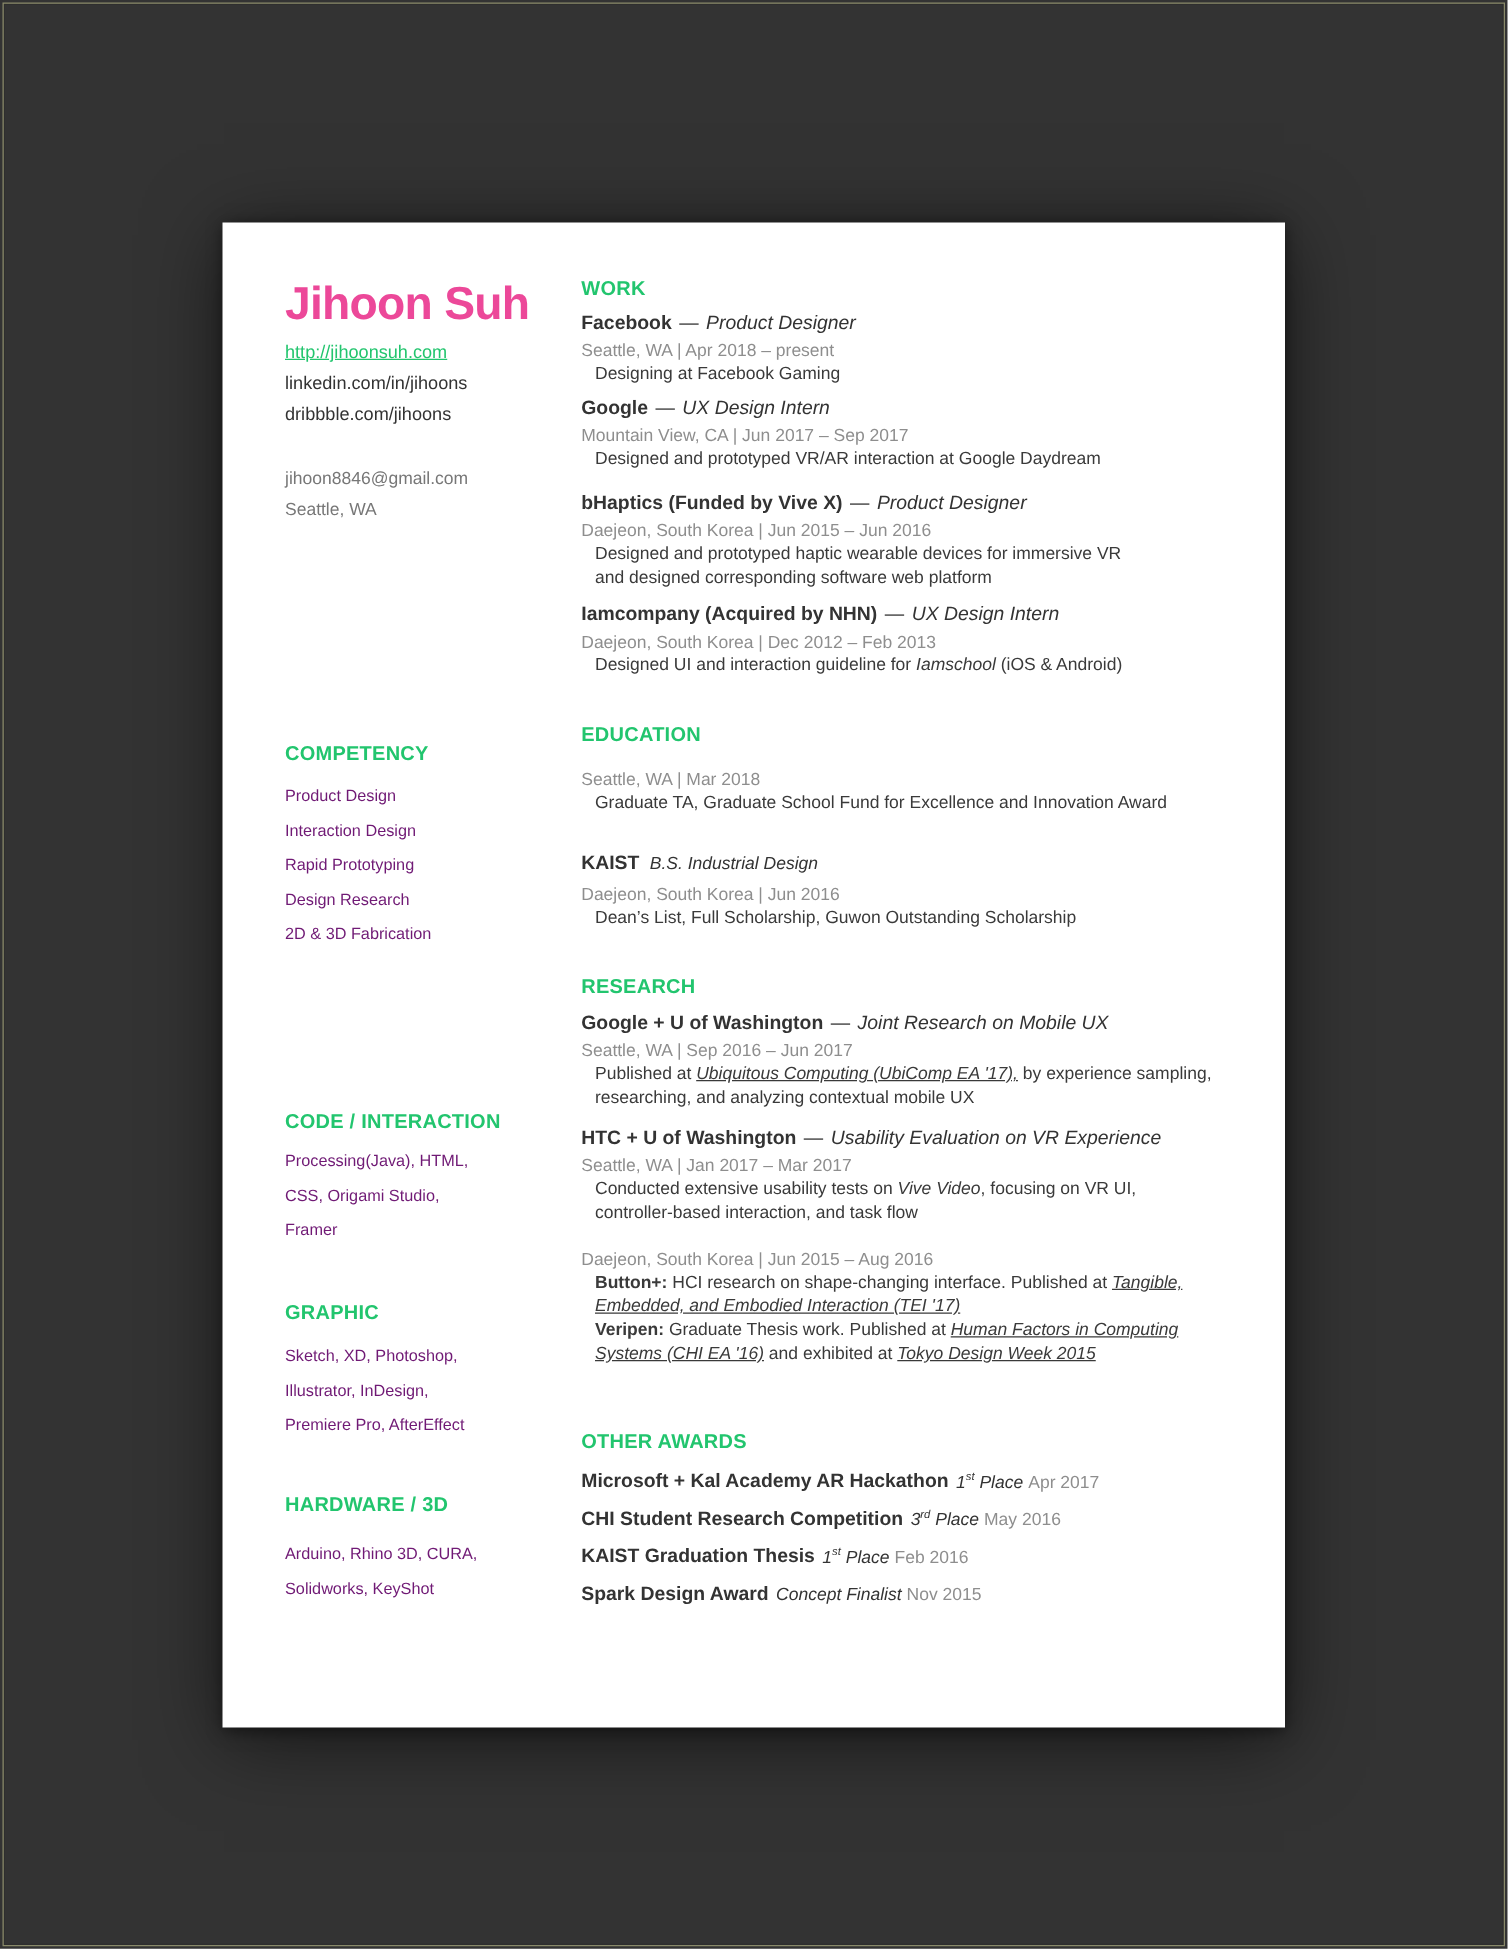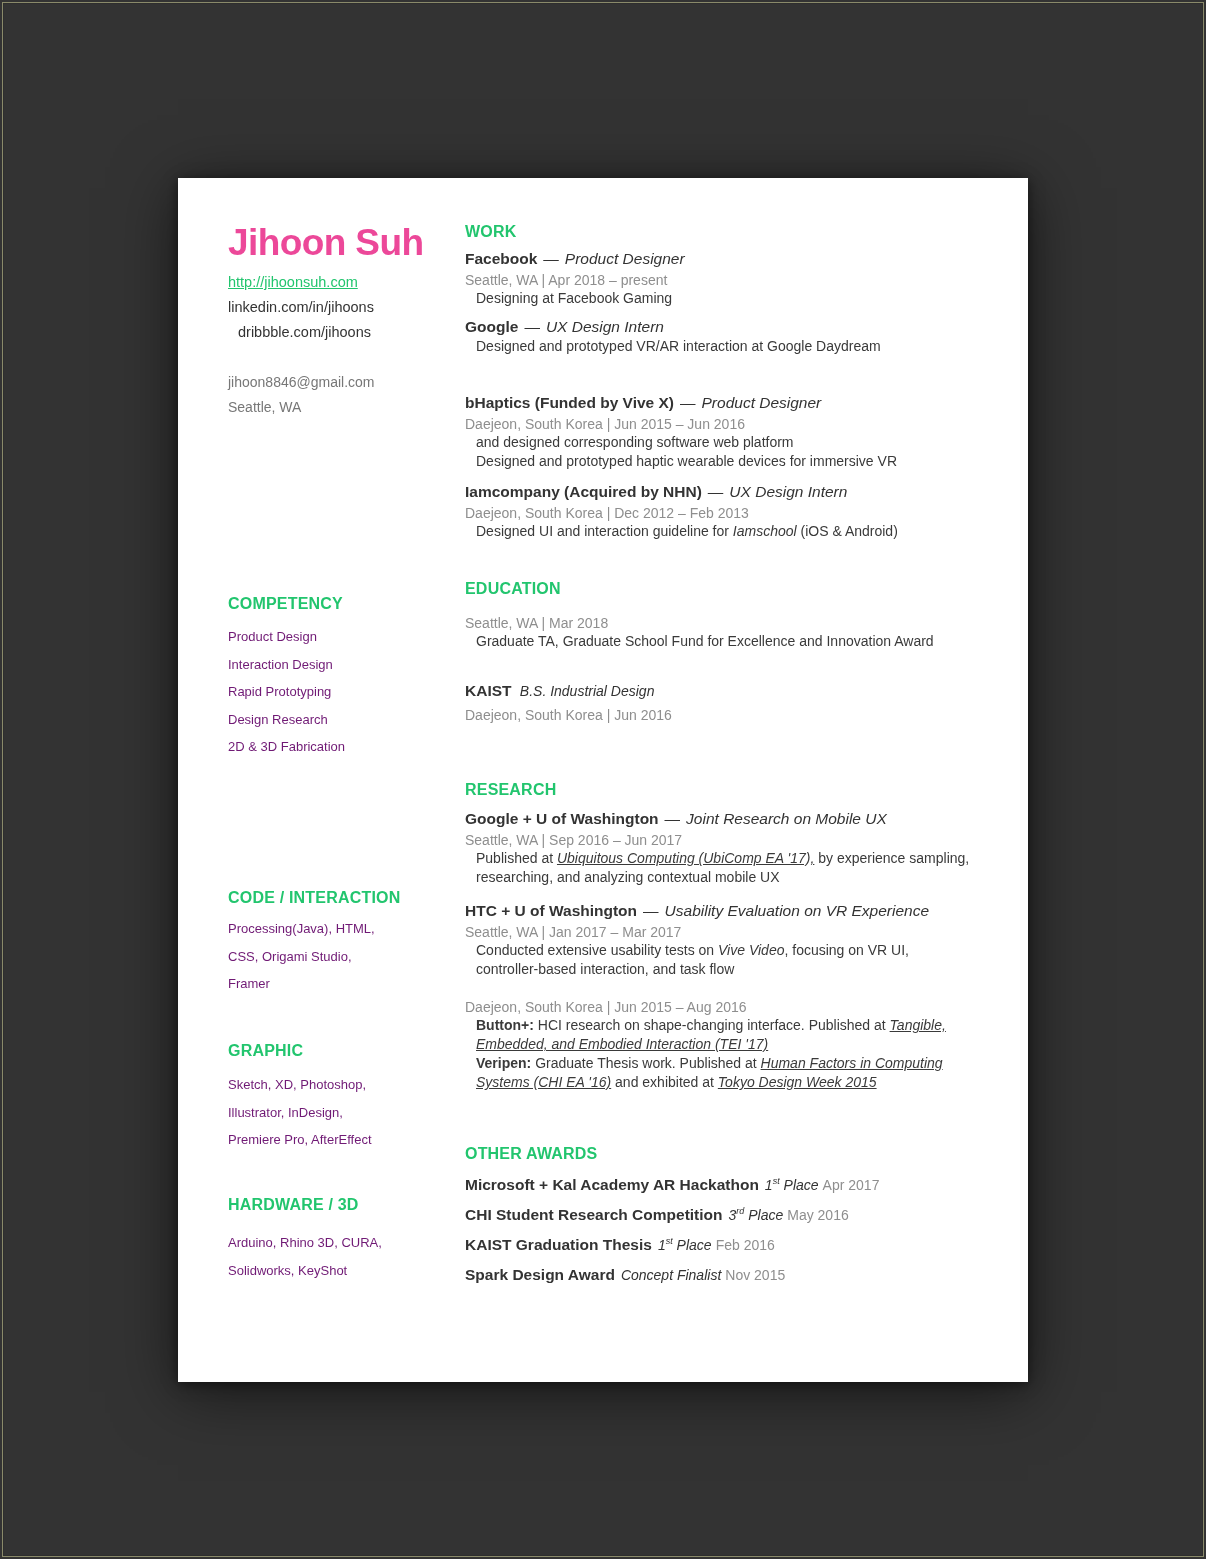--- a/index.html
+++ b/index.html
@@ -60,21 +60,21 @@
 </head>
 <body>
 
 <div class="frame"></div>
 
 <div class="page">
 
   <h1 class="name">Jihoon Suh</h1>
   <a class="lc link" style="top:96px;">http://jihoonsuh.com</a>
   <div class="lc dark" style="top:121px;">linkedin.com/in/jihoons</div>
-  <div class="lc dark" style="top:146px;margin-left:10px;">dribbble.com/jihoons</div>
+  <div class="lc dark" style="top:146px;">dribbble.com/jihoons</div>
   <div class="lc muted" style="top:196px; font-size:14px;">jihoon8846@gmail.com</div>
   <div class="lc muted" style="top:221px; font-size:14px;">Seattle, WA</div>
 
   <div class="sec-left" style="top:417px;">COMPETENCY</div>
   <div class="left-list" style="top:445px;">
     <div>Product Design</div>
     <div>Interaction Design</div>
     <div>Rapid Prototyping</div>
     <div>Design Research</div>
     <div>2D &amp; 3D Fabrication</div>
@@ -105,48 +105,50 @@
     <div class="sec" style="top:45px;">WORK</div>
 
     <div class="entry" style="top:72px;">
       <div class="title"><b>Facebook</b><span class="dash">—</span><i>Product Designer</i></div>
       <div class="meta">Seattle, WA  |  Apr 2018 – present</div>
       <div class="desc">Designing at Facebook Gaming</div>
     </div>
 
     <div class="entry" style="top:140px;">
       <div class="title"><b>Google</b><span class="dash">—</span><i>UX Design Intern</i></div>
+      <div class="meta">Mountain View, CA  |  Jun 2017 – Sep 2017</div>
       <div class="desc">Designed and prototyped VR/AR interaction at Google Daydream</div>
     </div>
 
     <div class="entry" style="top:216px;">
       <div class="title"><b>bHaptics (Funded by Vive X)</b><span class="dash">—</span><i>Product Designer</i></div>
       <div class="meta">Daejeon, South Korea  |  Jun 2015 – Jun 2016</div>
       <div class="desc">
+          <div>Designed and prototyped haptic wearable devices for immersive VR</div>
           <div>and designed corresponding software web platform</div>
-          <div>Designed and prototyped haptic wearable devices for immersive VR</div>
         </div>
     </div>
 
     <div class="entry" style="top:305px;">
       <div class="title"><b>Iamcompany (Acquired by NHN)</b><span class="dash">—</span><i>UX Design Intern</i></div>
       <div class="meta">Daejeon, South Korea  |  Dec 2012 – Feb 2013</div>
       <div class="desc"><span>Designed UI and interaction guideline for </span><i>Iamschool</i><span> (iOS &amp; Android)</span></div>
     </div>
 
     <div class="sec" style="top:402px;">EDUCATION</div>
 
     <div class="entry" style="top:433px;">
       <div class="meta">Seattle, WA  |  Mar 2018</div>
       <div class="desc">Graduate TA, Graduate School Fund for Excellence and Innovation Award</div>
     </div>
 
     <div class="entry" style="top:504px;">
       <div class="title"><b>KAIST</b> <i style="font-size:14px;margin-left:4px;">B.S. Industrial Design</i></div>
       <div class="meta" style="margin-top:7px;">Daejeon, South Korea  |  Jun 2016</div>
+      <div class="desc">Dean’s List, Full Scholarship, Guwon Outstanding Scholarship</div>
     </div>
 
     <div class="sec" style="top:603px;">RESEARCH</div>
 
     <div class="entry" style="top:632px;">
       <div class="title"><b>Google + U of Washington</b><span class="dash">—</span><i>Joint Research on Mobile UX</i></div>
       <div class="meta">Seattle, WA  |   Sep 2016 – Jun 2017</div>
       <div class="desc"><span>Published at </span><u>Ubiquitous Computing (UbiComp EA '17),</u><span> by experience sampling,</span><div>researching, and analyzing contextual mobile UX</div></div>
     </div>
 

